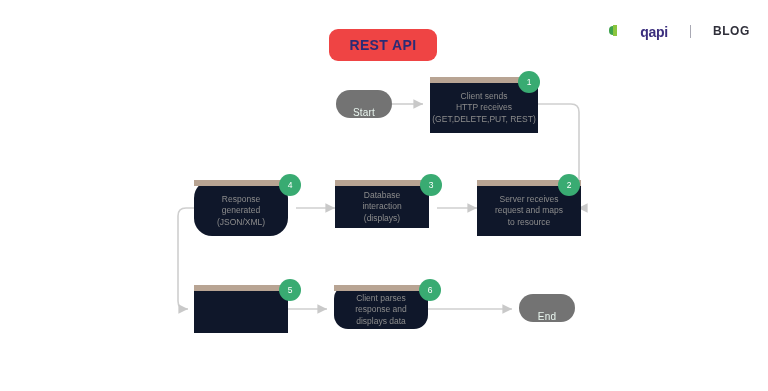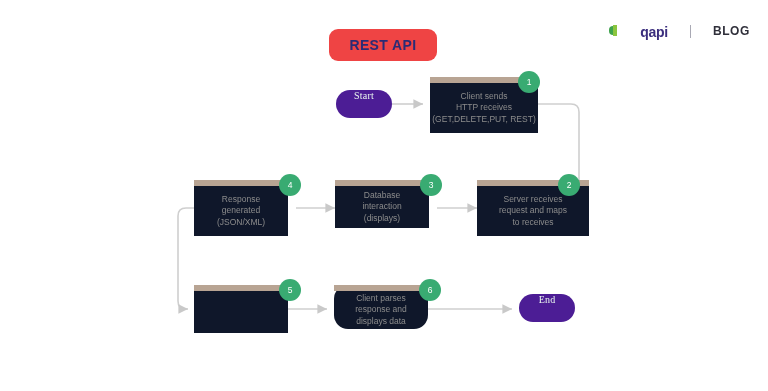--- a/index.html
+++ b/index.html
@@ -83,26 +83,25 @@
   #title-pill .title-text {
     font-size: 14px;
     font-weight: bold;
     color: #2b2b75;
     letter-spacing: 0.4px;
   }
 
   
   .terminator {
     position: absolute;
-    background: #4c1d95;
+    background: #737373;
     border-radius: 18px;
     display: flex;
-    align-items: flex-start;
-    justify-content: center;
-    font-family: Liberation Serif, serif;
+    align-items: flex-end;
+    justify-content: center;
   }
   .terminator .cap-label {
     font-size: 10px;
     color: #e9f6ef;
     letter-spacing: 0.2px;
   }
   #node-start { left: 336px; top: 90px; width: 56px; height: 28px; }
   #node-end   { left: 519px; top: 294px; width: 56px; height: 28px; }
 
   
@@ -147,23 +146,23 @@
     background: #39ab72;
     color: #ffffff;
     font-size: 8.5px;
     display: flex;
     align-items: center;
     justify-content: center;
   }
 
   
   #box-1 { left: 430px; top: 77px;  width: 108px; height: 56px; }
-  #box-2 { left: 477px; top: 180px; width: 112px; height: 56px; }
+  #box-2 { left: 477px; top: 180px; width: 104px; height: 56px; }
   #box-3 { left: 335px; top: 180px; width: 94px;  height: 48px; }
-  #box-4 { left: 194px; top: 180px; width: 94px;  height: 56px; }
+  #box-4 { left: 194px; top: 180px; width: 94px;  height: 56px; border-radius: 18px; }
   #box-5 { left: 194px; top: 285px; width: 94px;  height: 48px; }
   #box-6 { left: 334px; top: 285px; width: 94px;  height: 44px; border-radius: 14px; }
 
   #badge-1 { left: 518px; top: 71px; }
   #badge-2 { left: 558px; top: 174px; }
   #badge-3 { left: 420px; top: 174px; }
   #badge-4 { left: 279px; top: 174px; }
   #badge-5 { left: 279px; top: 279px; }
   #badge-6 { left: 419px; top: 279px; }
 
@@ -237,21 +236,21 @@
       <div class="line">(GET,DELETE,PUT, REST)</div>
     </div>
   </div>
   <div class="badge" id="badge-1">1</div>
 
   <div class="pbox" id="box-2">
     <div class="topbar"></div>
     <div class="body">
       <div class="line">Server receives</div>
       <div class="line">request and maps</div>
-      <div class="line">to receives</div>
+      <div class="line">to resource</div>
     </div>
   </div>
   <div class="badge" id="badge-2">2</div>
 
   <div class="pbox" id="box-3">
     <div class="topbar"></div>
     <div class="body">
       <div class="line">Database</div>
       <div class="line">interaction</div>
       <div class="line">(displays)</div>

